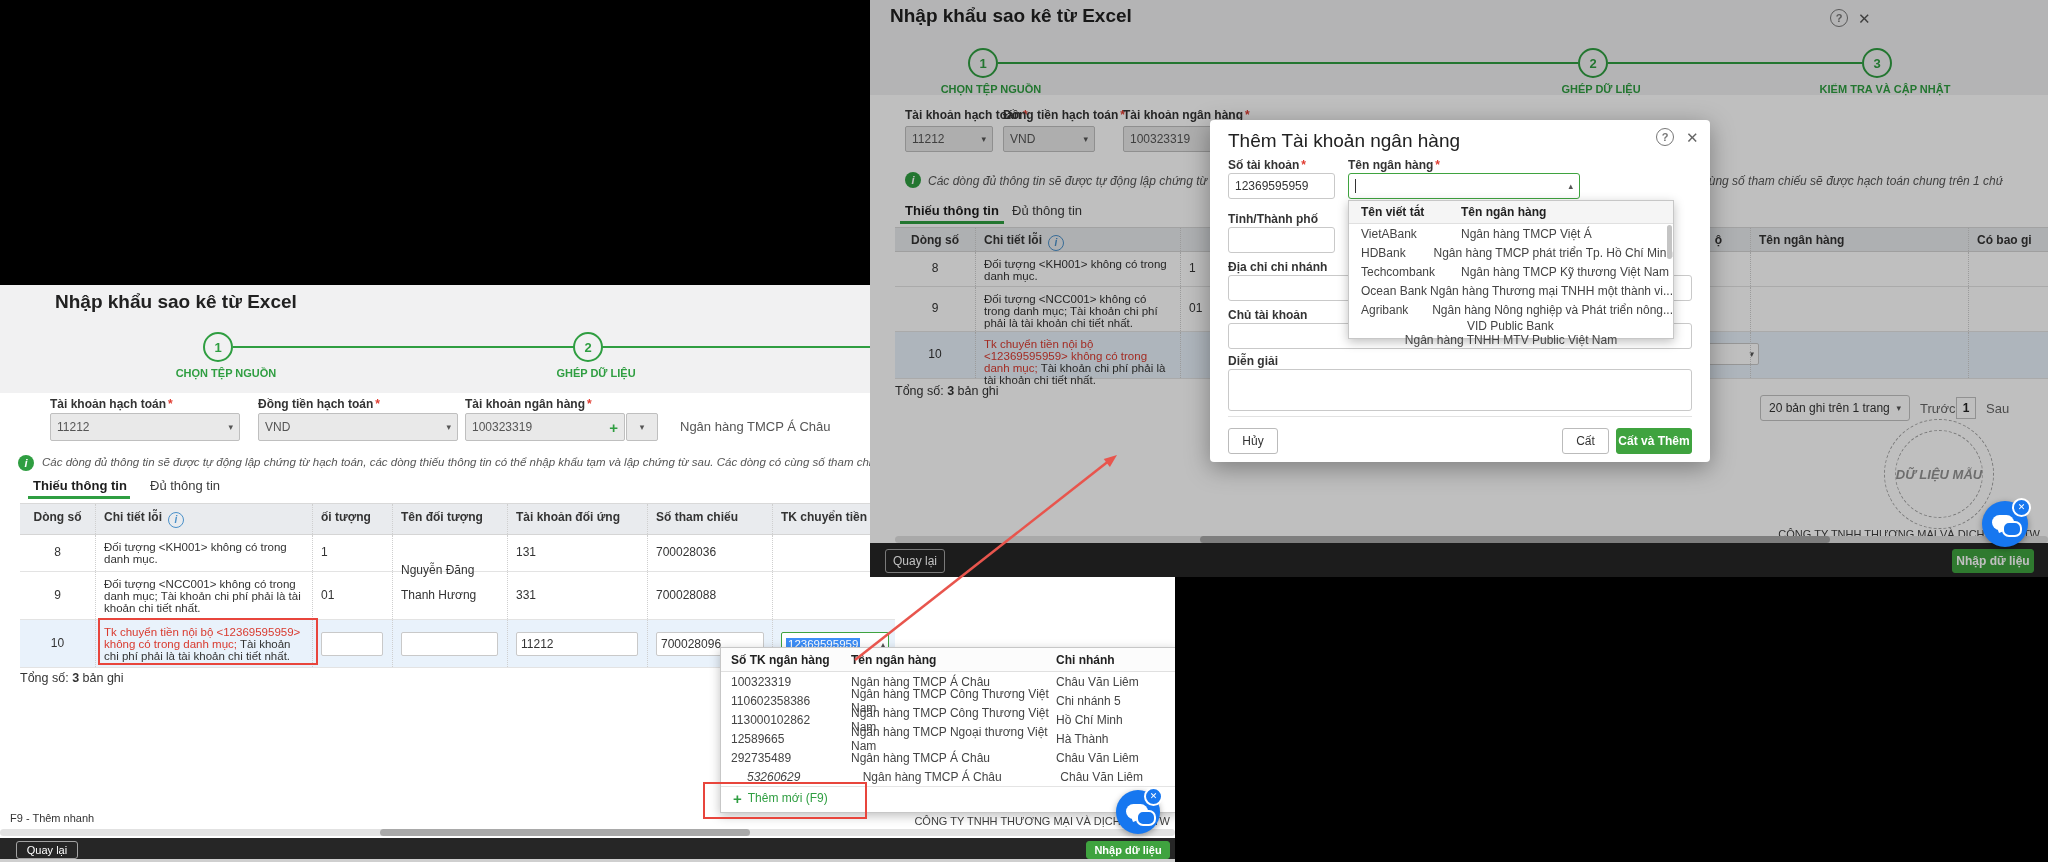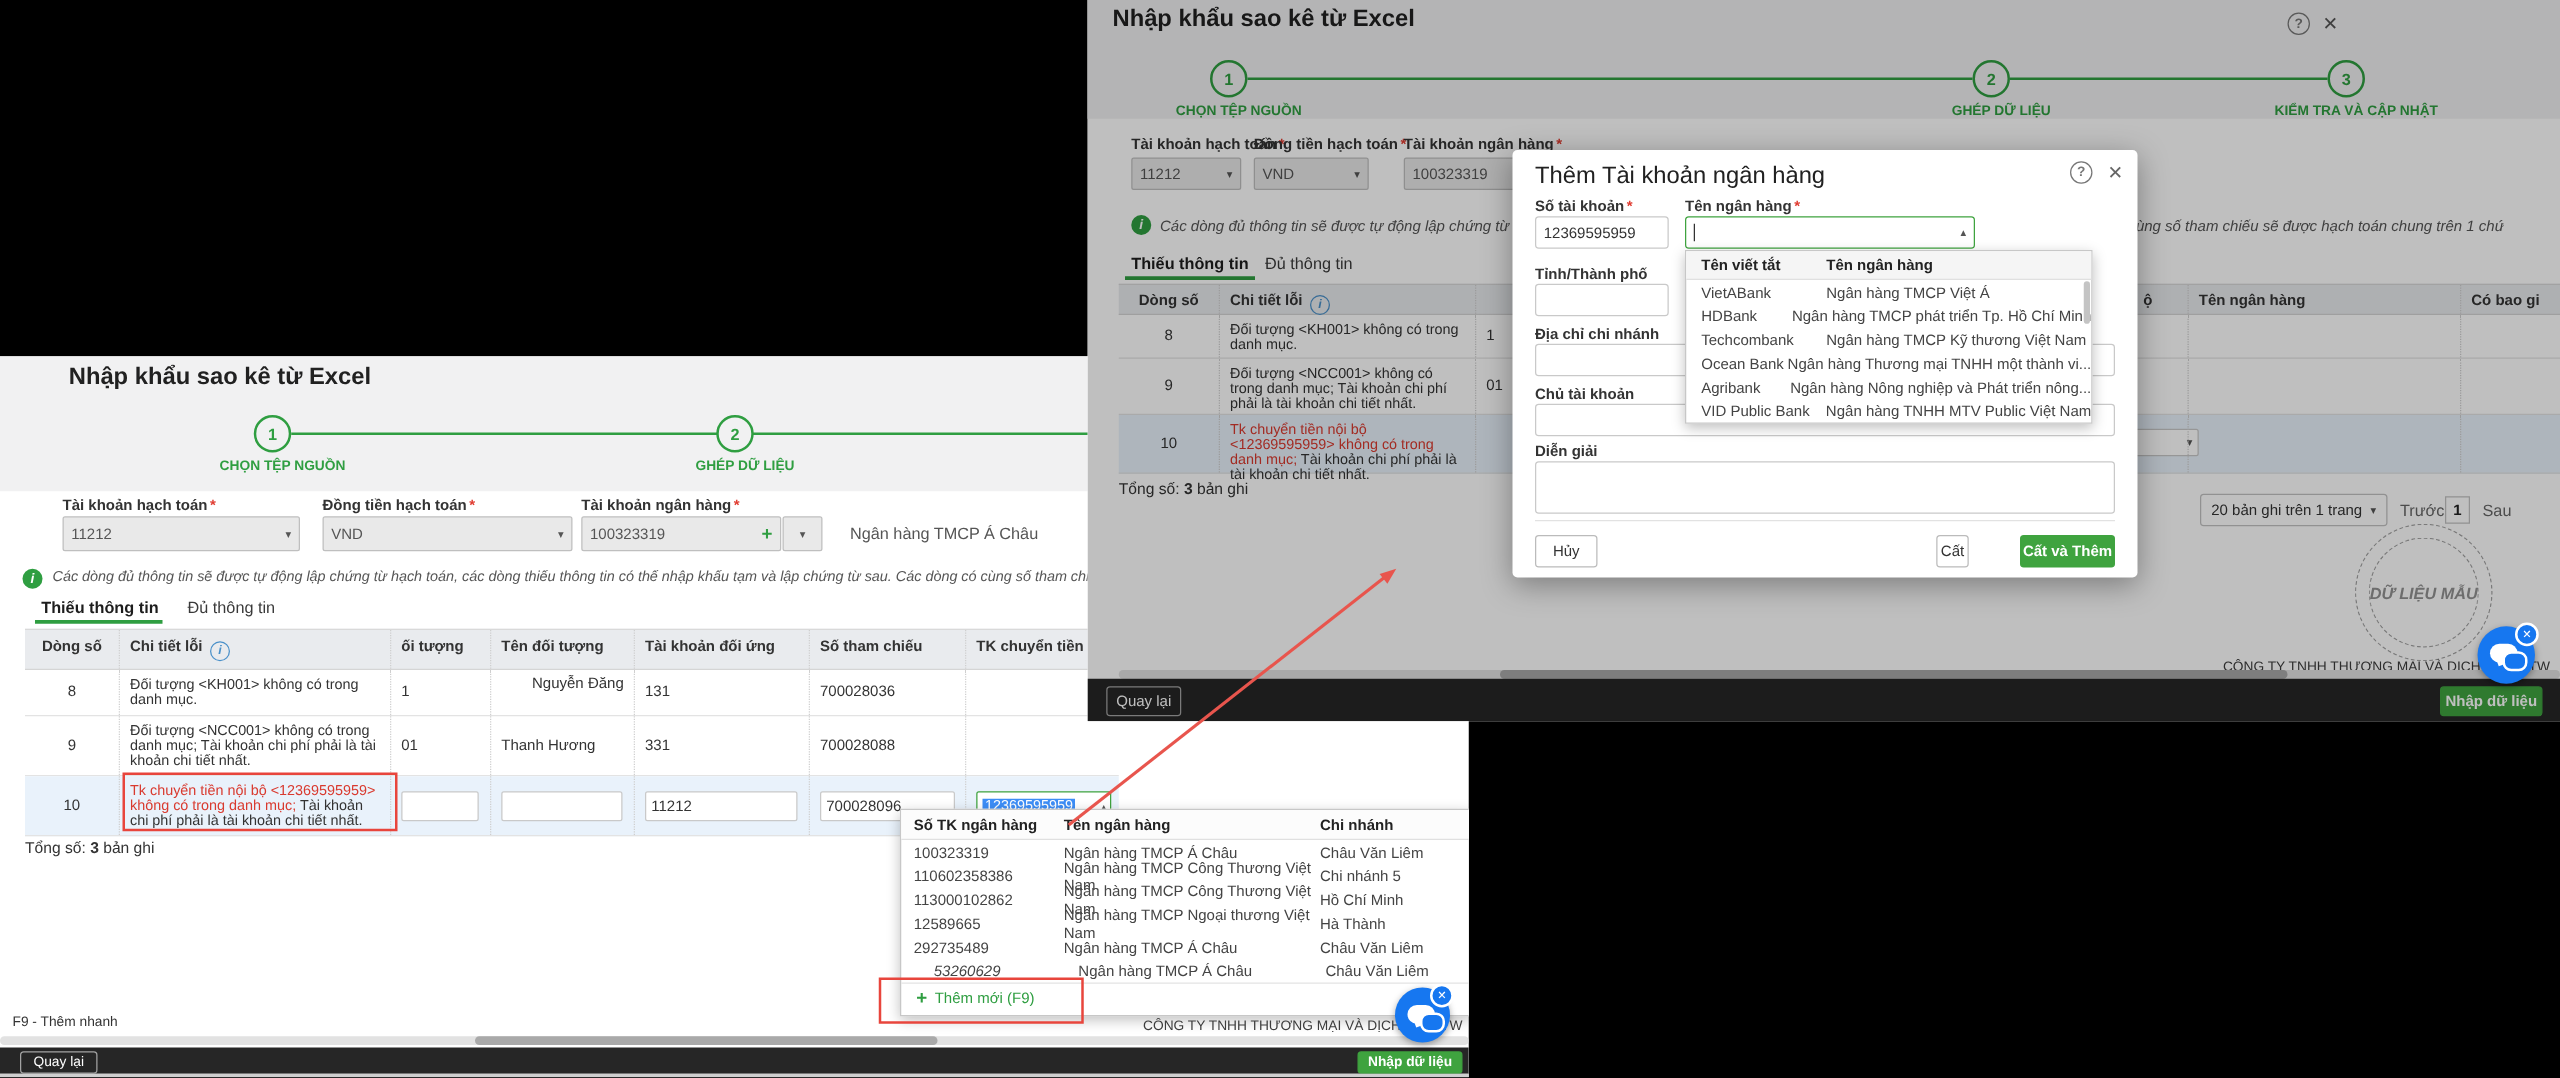--- a/index.html
+++ b/index.html
@@ -144,21 +144,21 @@
         <div class="td" style="width:80px;">ối tượng</div>
         <div class="td" style="width:115px;">Tên đối tượng</div>
         <div class="td" style="width:140px;">Tài khoản đối ứng</div>
         <div class="td" style="width:125px;">Số tham chiếu</div>
         <div class="td nowrap" style="width:123px;">TK chuyển tiền nội bộ</div>
       </div>
       <div class="trow" style="height:37px;">
         <div class="td center" style="width:75px;padding-top:10px;">8</div>
         <div class="td" style="width:217px;font-size:11.5px;">Đối tượng &lt;KH001&gt; không có trong danh mục.</div>
         <div class="td" style="width:80px;padding-top:10px;">1</div>
-        <div class="td" style="width:115px;padding-top:3px;text-align:right;">Nguyễn Đăng</div>
+        <div class="td" style="width:115px;padding-top:28px;">Nguyễn Đăng</div>
         <div class="td" style="width:140px;padding-top:10px;">131</div>
         <div class="td" style="width:125px;padding-top:10px;">700028036</div>
         <div class="td" style="width:123px;"></div>
       </div>
       <div class="trow" style="height:48px;">
         <div class="td center" style="width:75px;padding-top:16px;">9</div>
         <div class="td" style="width:217px;font-size:11.5px;">Đối tượng &lt;NCC001&gt; không có trong danh mục; Tài khoản chi phí phải là tài khoản chi tiết nhất.</div>
         <div class="td" style="width:80px;padding-top:16px;">01</div>
         <div class="td" style="width:115px;padding-top:16px;">Thanh Hương</div>
         <div class="td" style="width:140px;padding-top:16px;">331</div>
@@ -415,30 +415,30 @@
           <div class="nowrap">Ngân hàng TMCP Kỹ thương Việt Nam</div>
         </div>
         <div class="dd-row" style="display:flex;height:19px;align-items:center;">
           <div style="width:100px;padding-left:12px;">Ocean Bank</div>
           <div class="nowrap">Ngân hàng Thương mại TNHH một thành vi...</div>
         </div>
         <div class="dd-row" style="display:flex;height:19px;align-items:center;">
           <div style="width:100px;padding-left:12px;">Agribank</div>
           <div class="nowrap">Ngân hàng Nông nghiệp và Phát triển nông...</div>
         </div>
-        <div class="dd-row" style="display:flex;height:19px;align-items:center;">
+        <div class="dd-row" style="display:flex;height:19px;align-items:center;flex-direction:column;">
           <div style="width:100px;padding-left:12px;">VID Public Bank</div>
           <div class="nowrap">Ngân hàng TNHH MTV Public Việt Nam</div>
         </div>
         <div class="scroll-thumb" style="right:1px;top:24px;width:5px;height:34px;background:#c4c4c4;"></div>
       </div>
 
       <div class="abs" style="left:18px;top:296px;width:464px;height:1px;background:#e2e2e2;"></div>
       <div class="m-btn" style="left:18px;top:308px;width:50px;">Hủy</div>
-      <div class="m-btn" style="left:339px;top:308px;width:26px;">Cất</div>
+      <div class="m-btn" style="left:352px;top:308px;width:47px;">Cất</div>
       <div class="m-btn green" style="left:406px;top:308px;width:76px;">Cất và Thêm</div>
     </div>
 
     <div class="chat" style="left:1112px;top:501px;">
       <span class="b1"></span>
       <span class="tail"></span>
       <span class="b2"></span>
       <span class="badge">✕</span>
     </div>
   </section>

